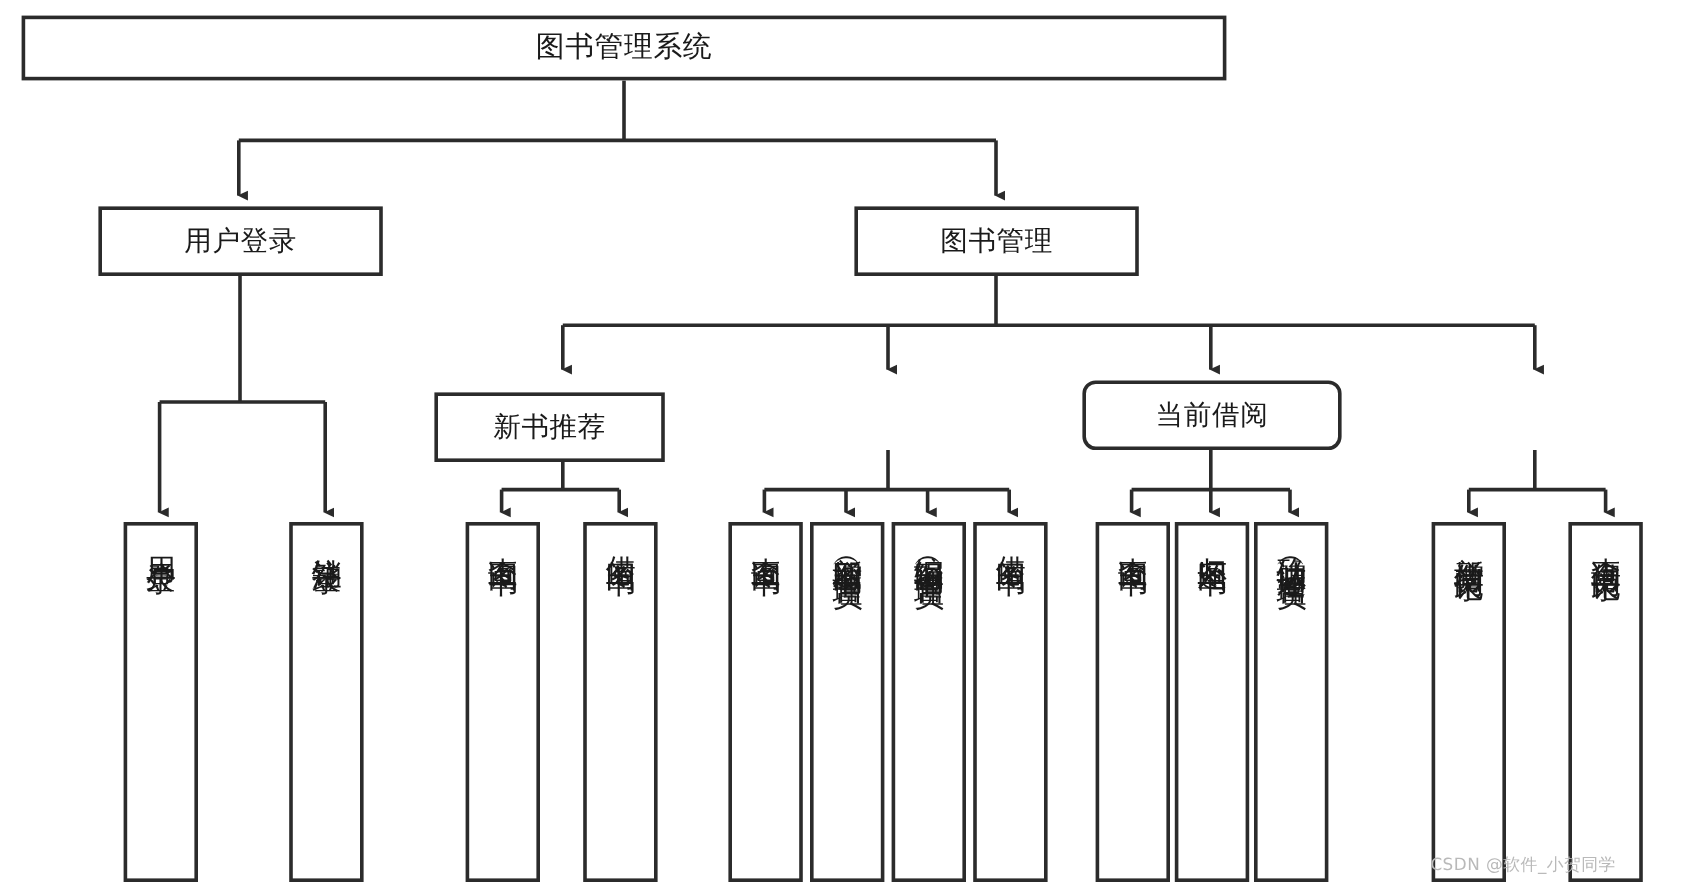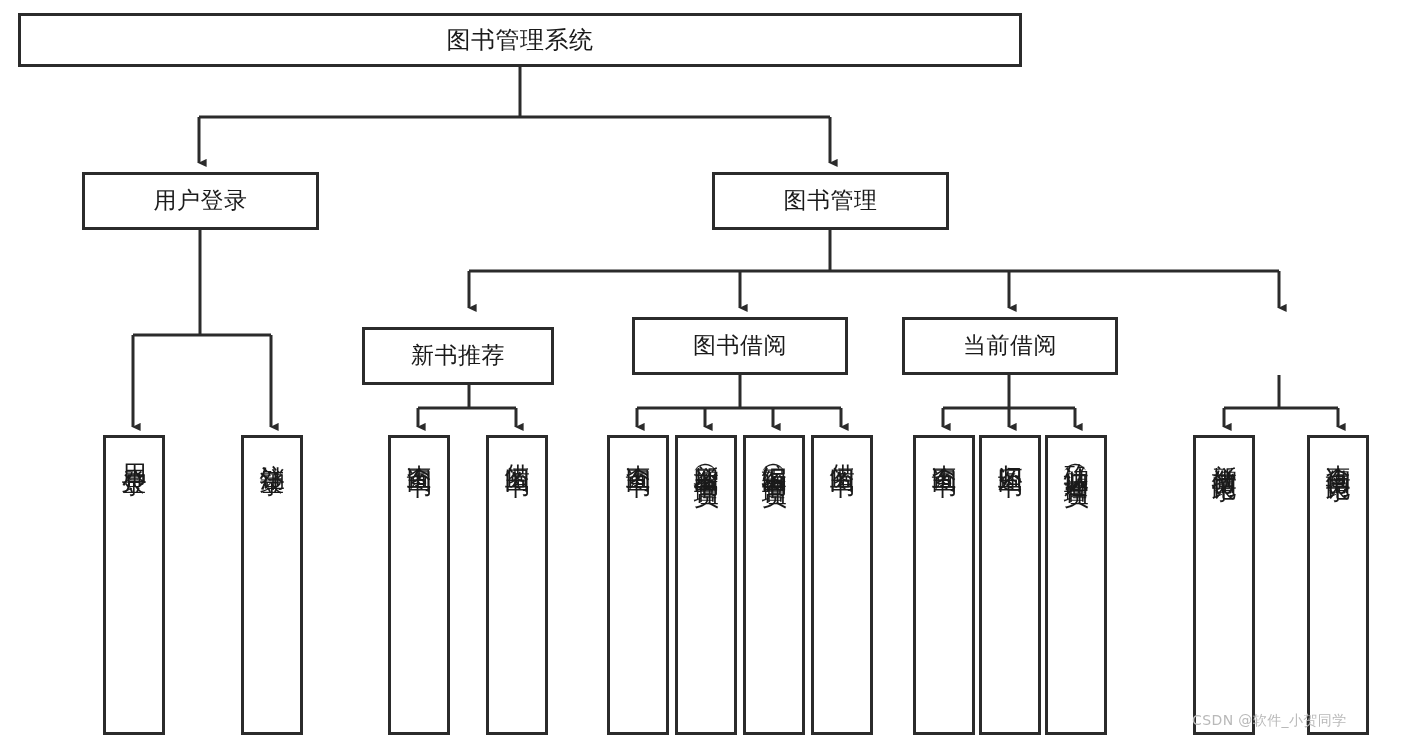--- a/index.html
+++ b/index.html
@@ -136,24 +136,21 @@
   <div class="node horiz" id="node-l2-0" style="left: 82px; top: 172px; width: 237px; height: 58px;">
     <span class="label">用户登录</span>
   </div>
   <div class="node horiz" id="node-l2-1" style="left: 712px; top: 172px; width: 237px; height: 58px;">
     <span class="label">图书管理</span>
   </div>
 
   <div class="node horiz" id="node-l3-0" style="left: 362px; top: 317px; width: 192px; height: 58px; margin-top: 10px;">
     <span class="label">新书推荐</span>
   </div>
-  <div class="node horiz" id="node-l3-1" style="left: 632px; top: 317px; width: 216px; height: 58px;">
-    <span class="label">图书借阅</span>
-  </div>
-  <div class="node horiz" id="node-l3-2" style="left: 902px; top: 317px; width: 216px; height: 58px;">
+  <div class="node horiz" id="node-l3-2" style="left: 902px; top: 317px; width: 216px; height: 58px; border-radius: 11px;">
     <span class="label">当前借阅</span>
   </div>
 
   <div class="node vert" id="node-leaf-0" style="left: 103px; top: 435px; width: 62px; height: 300px;">
     <span class="label">用户登录</span>
   </div>
   <div class="node vert" id="node-leaf-1" style="left: 241px; top: 435px; width: 62px; height: 300px;">
     <span class="label">注销登录</span>
   </div>
   <div class="node vert" id="node-leaf-2" style="left: 388px; top: 435px; width: 62px; height: 300px;">

